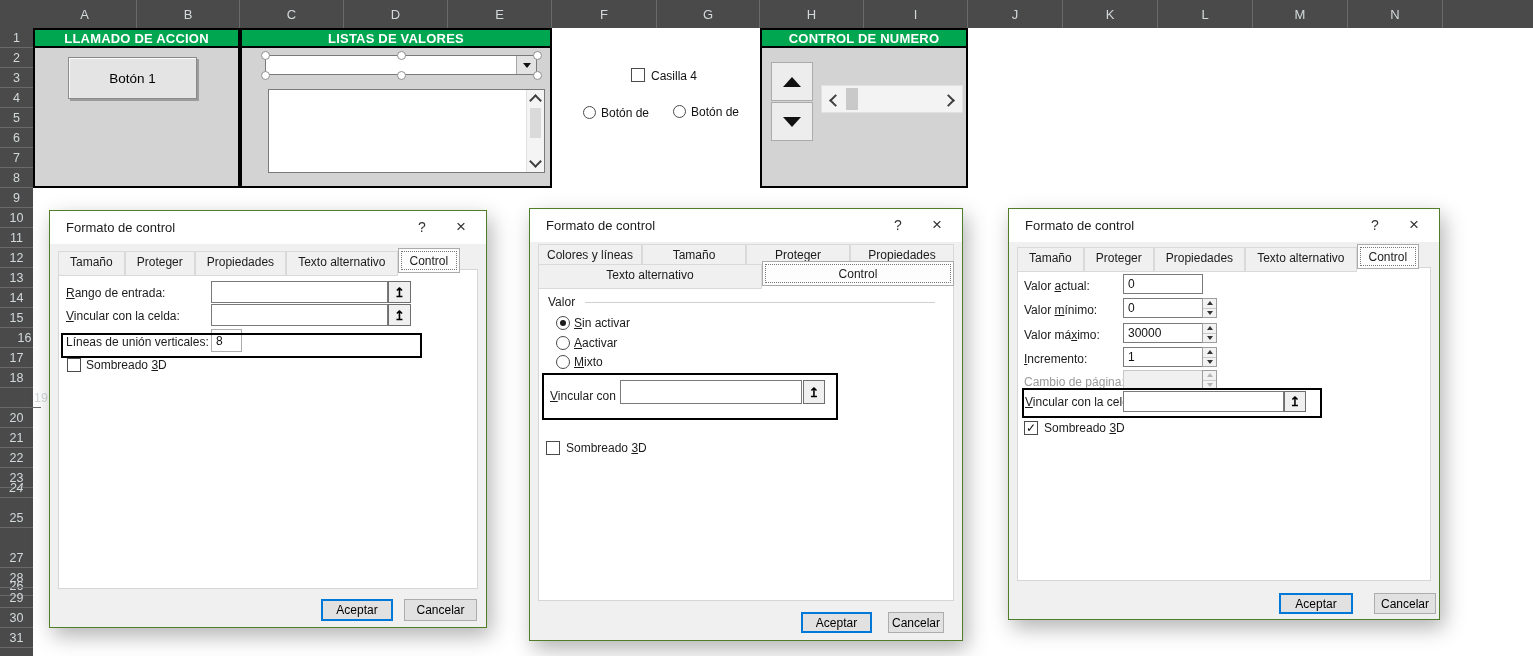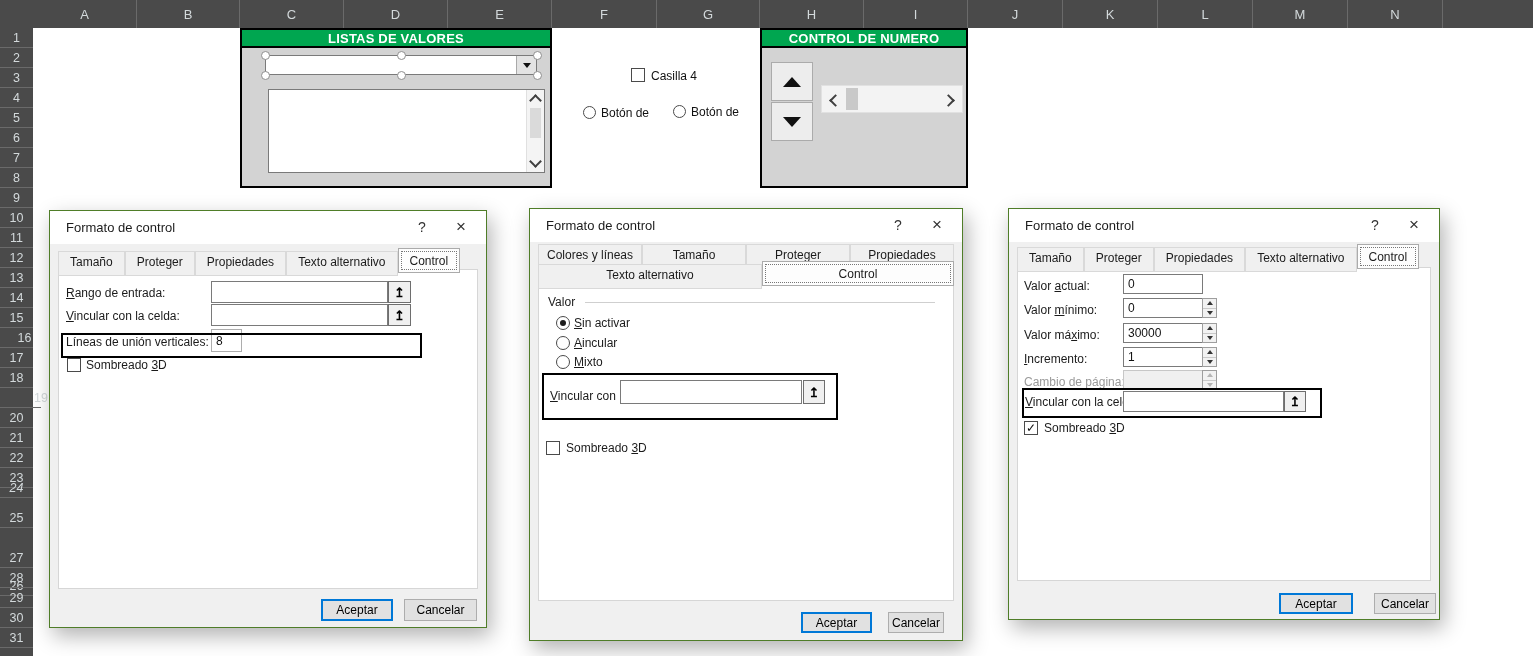--- a/index.html
+++ b/index.html
@@ -137,27 +137,31 @@
       <div class="rowcell" style="top: 450px; font-style: italic;">24</div>
       <div class="rowcell" style="top: 480px;">25</div>
       <div class="rowcell" style="top: 500px; margin-top: 48px;">26</div>
       <div class="rowcell" style="top: 520px;">27</div>
       <div class="rowcell" style="top: 540px;">28</div>
       <div class="rowcell" style="top: 560px;">29</div>
       <div class="rowcell" style="top: 580px;">30</div>
       <div class="rowcell" style="top: 600px;">31</div>
     </div>
 
+  <div class="section" style="left:33px;width:207px;">
+    <div class="sectitle">LLAMADO DE ACCION</div>
+  </div>
   <div class="section" style="left:240px;width:312px;">
     <div class="sectitle">LISTAS DE VALORES</div>
   </div>
   <div class="section" style="left:760px;width:208px;">
     <div class="sectitle">CONTROL DE NUMERO</div>
   </div>
 
+  <div class="formsbtn">Botón 1</div>
 
   <div class="combo">
     <div class="combo-dd">
         <div class="tri-dn"></div>
       </div>
   </div>
   <div class="handle" style="left:261px;top:51px;"></div>
   <div class="handle" style="left:397px;top:51px;"></div>
   <div class="handle" style="left:533px;top:51px;"></div>
   <div class="handle" style="left:261px;top:71px;"></div>
@@ -233,21 +237,21 @@
     </div>
     <div class="tabrow" style="top:55px;">
       <div class="tab" style="width:225px;">Texto alternativo</div>
       <div class="tab active" style="width:193px;">Control</div>
     </div>
     <div class="lbl" style="left:18px;top:86px;">Valor</div>
     <div class="groupline" style="left:55px;top:93px;width:350px;"></div>
     <div class="drad sel" style="left:26px;top:107px;"></div>
     <div class="lbl" style="left:44px;top:107px;"><span class="key">S</span><span>in activar</span></div>
     <div class="drad" style="left:26px;top:127px;"></div>
-    <div class="lbl" style="left:44px;top:127px;"><span class="key">A</span><span>incular</span></div>
+    <div class="lbl" style="left:44px;top:127px;"><span class="key">A</span><span>activar</span></div>
     <div class="drad" style="left:26px;top:146px;"></div>
     <div class="lbl" style="left:44px;top:146px;"><span class="key">M</span><span>ixto</span></div>
     <div class="annot" style="left:12px;top:164px;width:292px;height:43px;"></div>
     <div class="lbl" style="left:20px;top:180px;"><span class="key">V</span><span>incular con la celda:</span></div>
     <input class="txt" style="left: 90px; top: 171px; width: 182px; height: 24px;" value="">
     <div class="picker" style="left:273px;top:171px;width:22px;height:24px;">↥</div>
     <div class="dcb" style="left:16px;top:232px;"></div>
     <div class="lbl" style="left:36px;top:232px;"><span>Sombreado </span><span class="key">3</span><span>D</span></div>
     <div class="dbtn primary" style="left:271px;top:403px;width:71px;height:21px;">Aceptar</div>
     <div class="dbtn" style="left:358px;top:403px;width:56px;height:21px;">Cancelar</div>

